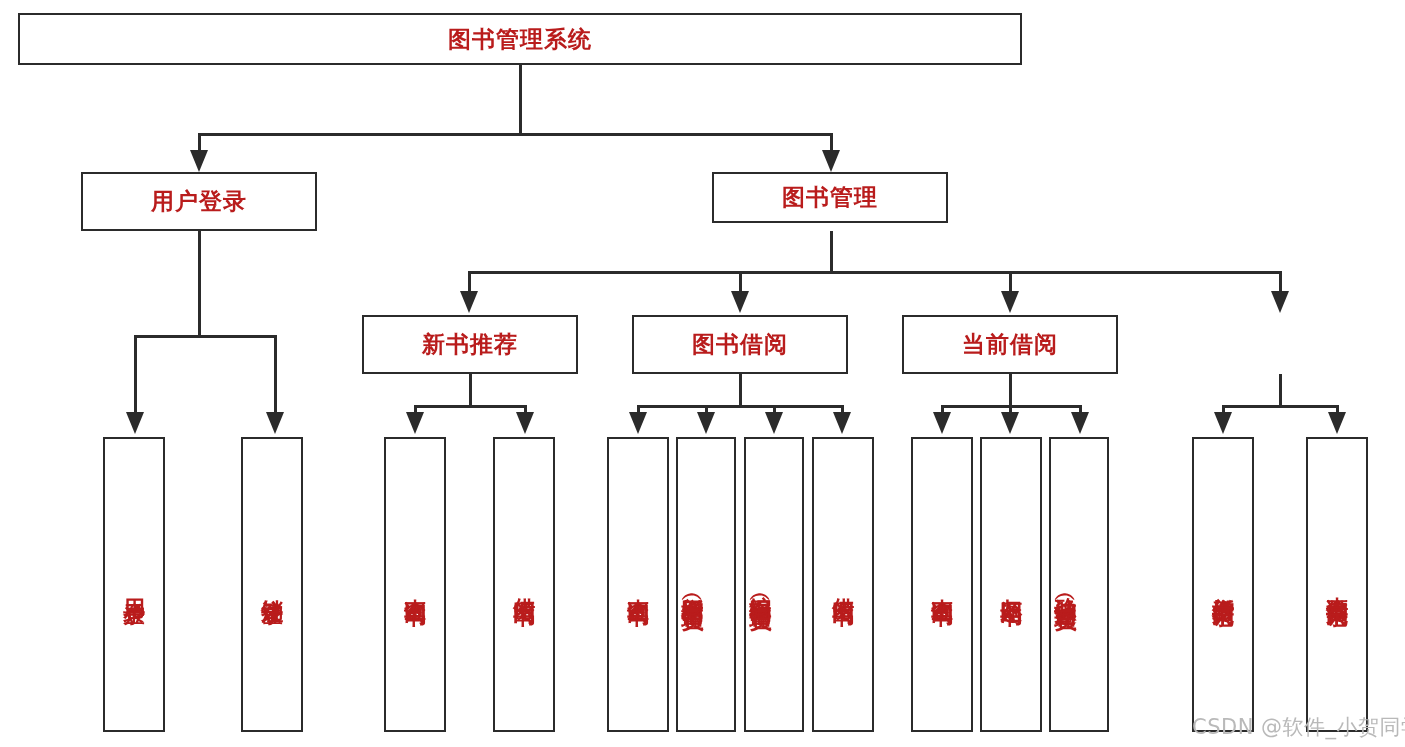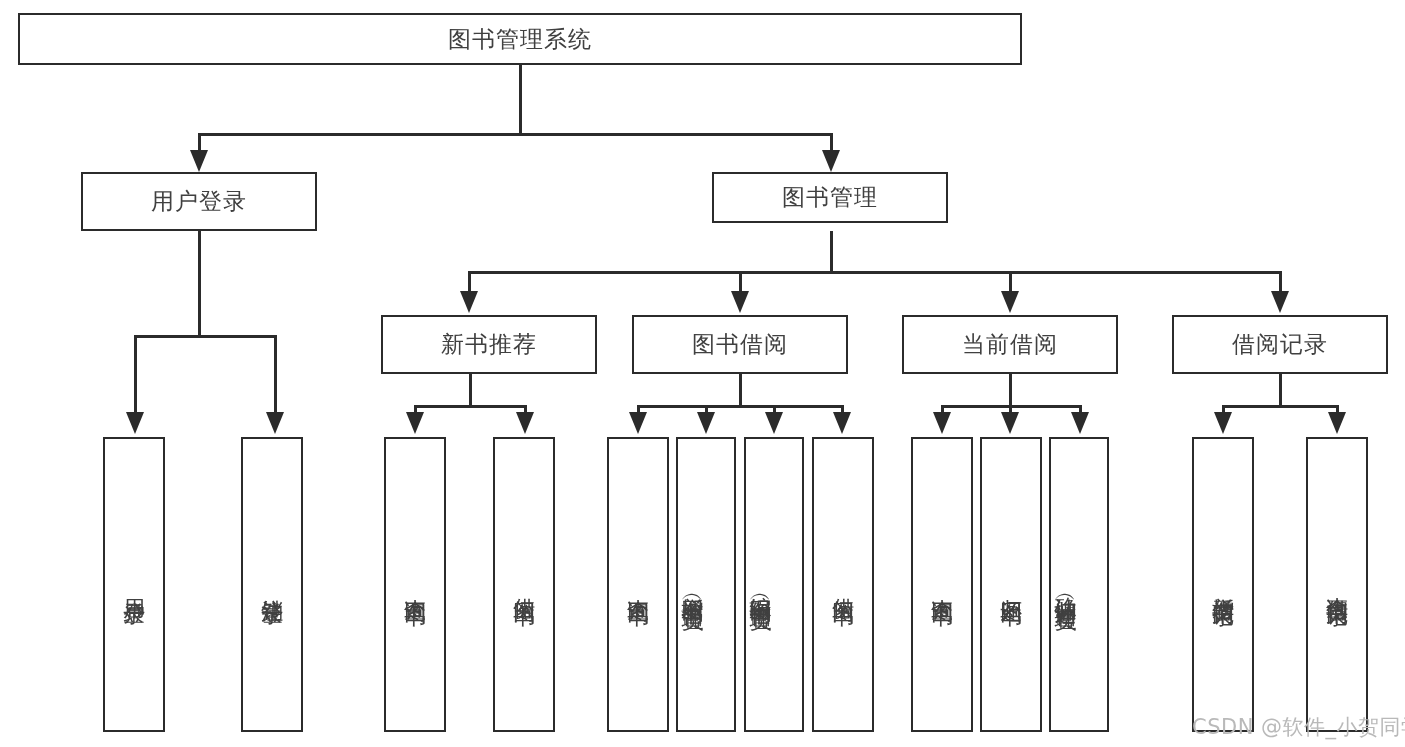--- a/index.html
+++ b/index.html
@@ -25,21 +25,22 @@
     display: flex;
     align-items: center;
     justify-content: center;
     color: #1a1a1a;
   }
   .node-label {
     font-size: 23px;
     line-height: 1.15;
     letter-spacing: 1px;
     white-space: nowrap;
-    color: #404040;
+    color: #b91c1c;
+    font-weight: bold;
   }
   .leaf {
     align-items: center;
     justify-content: flex-start;
     padding-top: 6px;
   }
   .leaf .node-label {
     writing-mode: vertical-rl;
     text-orientation: upright;
     font-size: 22px;
@@ -113,31 +114,28 @@
   <div class="hline" style="left:468px; top:271px; width:812px;"></div>
   <div class="vline" style="left:468px; top:271px; height:24px;"></div>
   <div class="arrow" style="left:460px; top:291px;"></div>
   <div class="vline" style="left:739px; top:271px; height:24px;"></div>
   <div class="arrow" style="left:731px; top:291px;"></div>
   <div class="vline" style="left:1009px; top:271px; height:24px;"></div>
   <div class="arrow" style="left:1001px; top:291px;"></div>
   <div class="vline" style="left:1279px; top:271px; height:24px;"></div>
   <div class="arrow" style="left:1271px; top:291px;"></div>
 
-  <div class="node" style="left:362px; top:315px; width:216px; height:59px;margin-left:19px;">
+  <div class="node" style="left:362px; top:315px; width:216px; height:59px;">
     <span class="node-label">新书推荐</span>
   </div>
   <div class="node" style="left:632px; top:315px; width:216px; height:59px;">
     <span class="node-label">图书借阅</span>
   </div>
   <div class="node" style="left:902px; top:315px; width:216px; height:59px;">
     <span class="node-label">当前借阅</span>
-  </div>
-  <div class="node" style="left:1172px; top:315px; width:216px; height:59px;">
-    <span class="node-label">借阅记录</span>
   </div>
 
   <div class="vline" style="left:469px; top:374px; height:33px;"></div>
   <div class="hline" style="left:414px; top:405px; width:112px;"></div>
   <div class="vline" style="left:414px; top:405px; height:12px;"></div>
   <div class="arrow" style="left:406px; top:412px;"></div>
   <div class="vline" style="left:524px; top:405px; height:12px;"></div>
   <div class="arrow" style="left:516px; top:412px;"></div>
 
   <div class="vline" style="left:739px; top:374px; height:33px;"></div>

